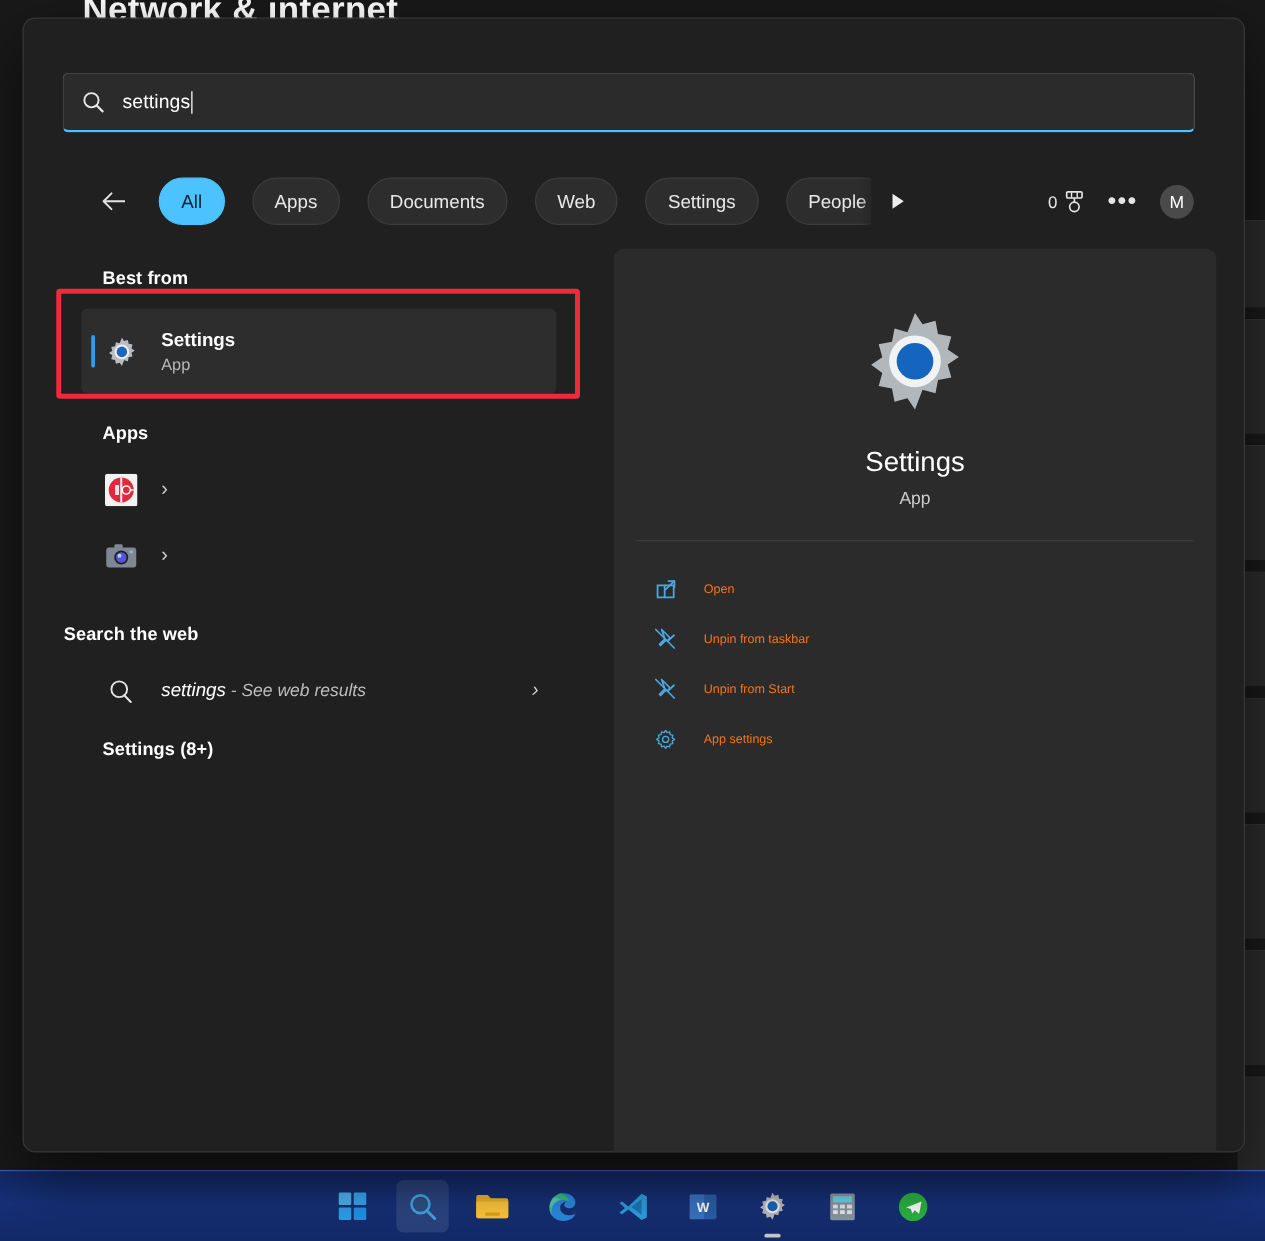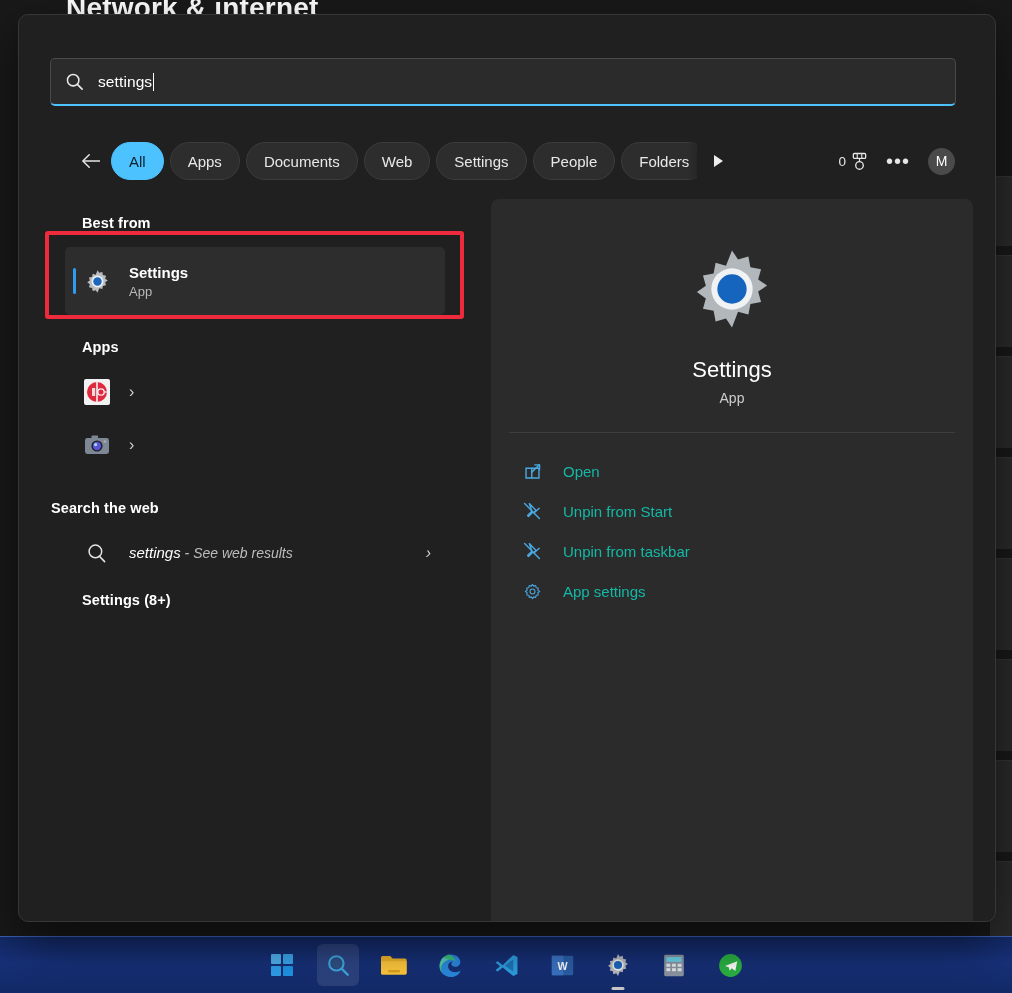--- a/index.html
+++ b/index.html
@@ -105,21 +105,21 @@
     vertical-align: -3px;
     margin-left: 1px;
   }
 
   
   #chips-row {
     position: absolute;
     left: 58px; top: 126px;
     width: 620px; height: 40px;
     display: flex; align-items: center;
-    gap: 6px;
+    gap: 22px;
     overflow: hidden;
   }
   #back-arrow { width: 28px; height: 28px; display:flex; align-items:center; justify-content:center; flex: none; }
   .chip {
     flex: none;
     height: 38px;
     padding: 0 17px;
     border-radius: 19px;
     background: #2d2d2d;
     border: 1px solid #3c3c3c;
@@ -201,21 +201,21 @@
     background: #2b2b2b;
     border-radius: 8px 8px 0 0;
   }
   #pv-icon { margin: 42px auto 0; width: 96px; height: 96px; display:flex; align-items:center; justify-content:center; }
   #pv-title { text-align: center; color: #ffffff; font-size: 22px; margin-top: 20px; }
   #pv-sub { text-align: center; color: #cdcdcd; font-size: 14px; margin-top: 7px; }
   #pv-div { height: 1px; background: #3d3d3d; margin: 26px 18px 0; }
   #pv-actions { margin-top: 18px; padding-left: 26px; }
   .pv-act { height: 40px; display: flex; align-items: center; }
   .pv-act .ai { width: 30px; display:flex; align-items:center; justify-content:center; margin-right: 16px; flex: none; }
-  .pv-act .al { color: #14b8a6; font-size: 15px; }
+  .pv-act .al { color: #f97316; font-size: 10px; }
 
   
   #annot {
     position: absolute;
     left: 45px; top: 231px;
     width: 419px; height: 88px;
     border: 4px solid #ee2b3c;
     border-radius: 3px;
     pointer-events: none;
   }
@@ -463,32 +463,32 @@
       </div>
 
       <div class="pv-act">
         <span class="ai">
           <svg width="20" height="20" viewBox="0 0 20 20">
             <path d="M7.3 2.6l6.8 6.8-2.1 2.1-1.3-.3-4.2 4.2-.9-.9 4.2-4.2-.3-1.3z" fill="none" stroke="#4aa8e0" stroke-width="1.4" stroke-linejoin="round"></path>
             <line x1="12.4" y1="11.6" x2="17.2" y2="7.2" stroke="#4aa8e0" stroke-width="1.4" stroke-linecap="round"></line>
             <line x1="2.6" y1="2.6" x2="17.4" y2="17.4" stroke="#4aa8e0" stroke-width="1.4" stroke-linecap="round"></line>
           </svg>
         </span>
-        <span class="al">Unpin from Start</span>
+        <span class="al">Unpin from taskbar</span>
       </div>
 
       <div class="pv-act">
         <span class="ai">
           <svg width="20" height="20" viewBox="0 0 20 20">
             <path d="M7.3 2.6l6.8 6.8-2.1 2.1-1.3-.3-4.2 4.2-.9-.9 4.2-4.2-.3-1.3z" fill="none" stroke="#4aa8e0" stroke-width="1.4" stroke-linejoin="round"></path>
             <line x1="12.4" y1="11.6" x2="17.2" y2="7.2" stroke="#4aa8e0" stroke-width="1.4" stroke-linecap="round"></line>
             <line x1="2.6" y1="2.6" x2="17.4" y2="17.4" stroke="#4aa8e0" stroke-width="1.4" stroke-linecap="round"></line>
           </svg>
         </span>
-        <span class="al">Unpin from taskbar</span>
+        <span class="al">Unpin from Start</span>
       </div>
 
       <div class="pv-act">
         <span class="ai">
           <svg width="19" height="19" viewBox="0 0 24 24">
             <path d="M12 3l1.5 2.2 2.6-.7.5 2.7 2.7.5-.7 2.6L21 12l-2.4 1.7.7 2.6-2.7.5-.5 2.7-2.6-.7L12 21l-1.5-2.2-2.6.7-.5-2.7-2.7-.5.7-2.6L3 12l2.4-1.7-.7-2.6 2.7-.5.5-2.7 2.6.7z" fill="none" stroke="#4aa8e0" stroke-width="1.35" stroke-linejoin="round"></path>
             <circle cx="12" cy="12" r="3.1" fill="none" stroke="#4aa8e0" stroke-width="1.35"></circle>
           </svg>
         </span>
         <span class="al">App settings</span>

